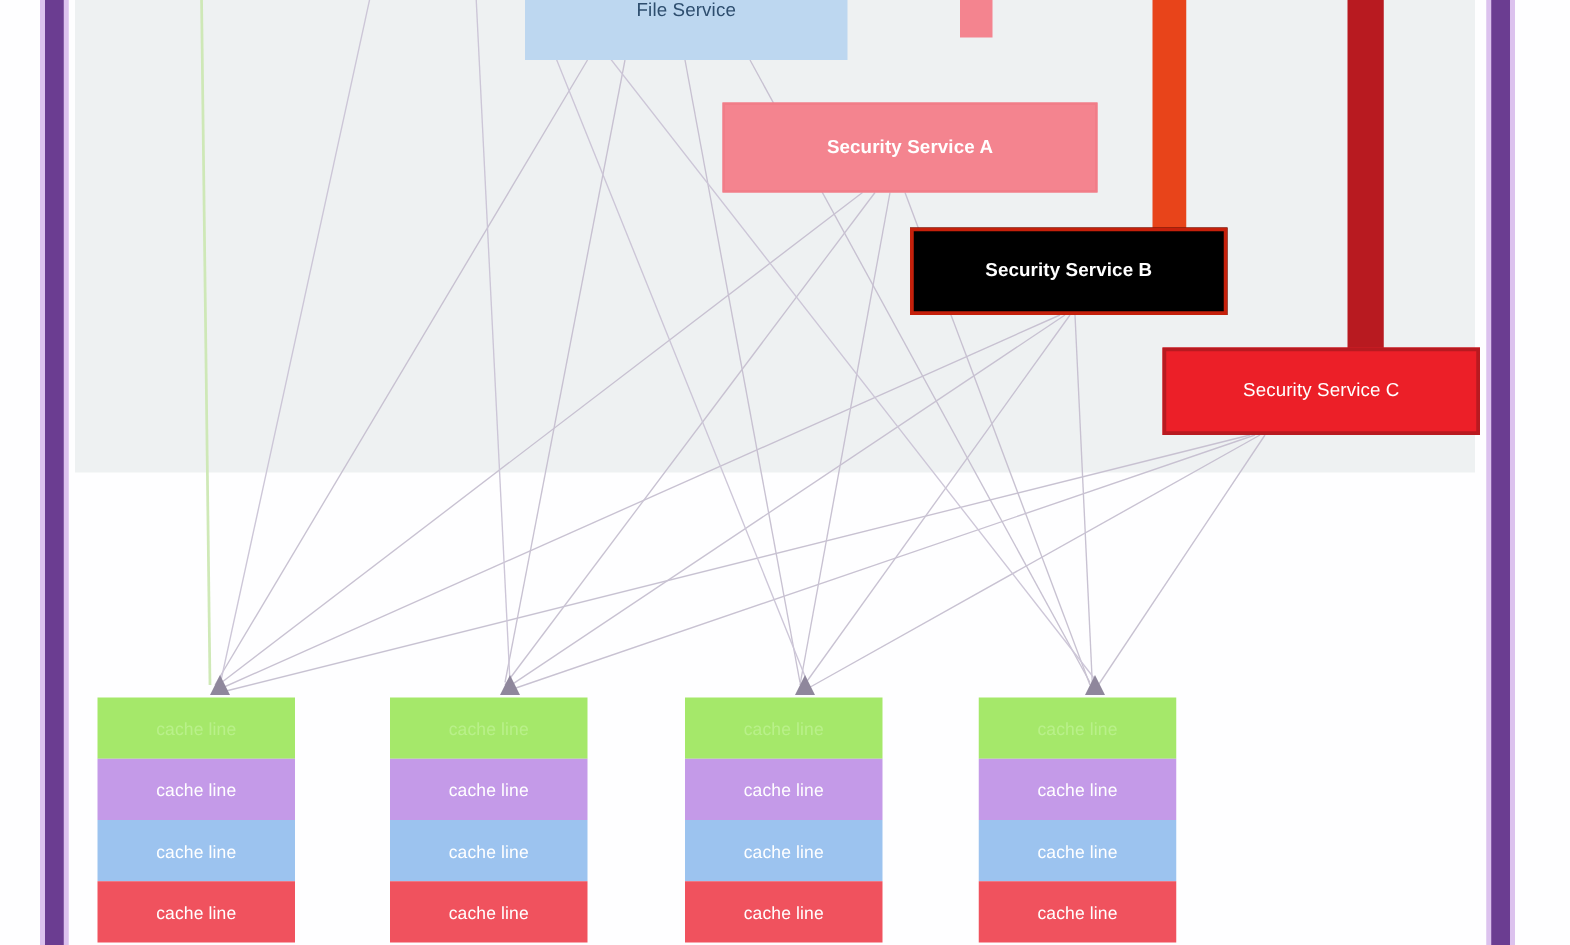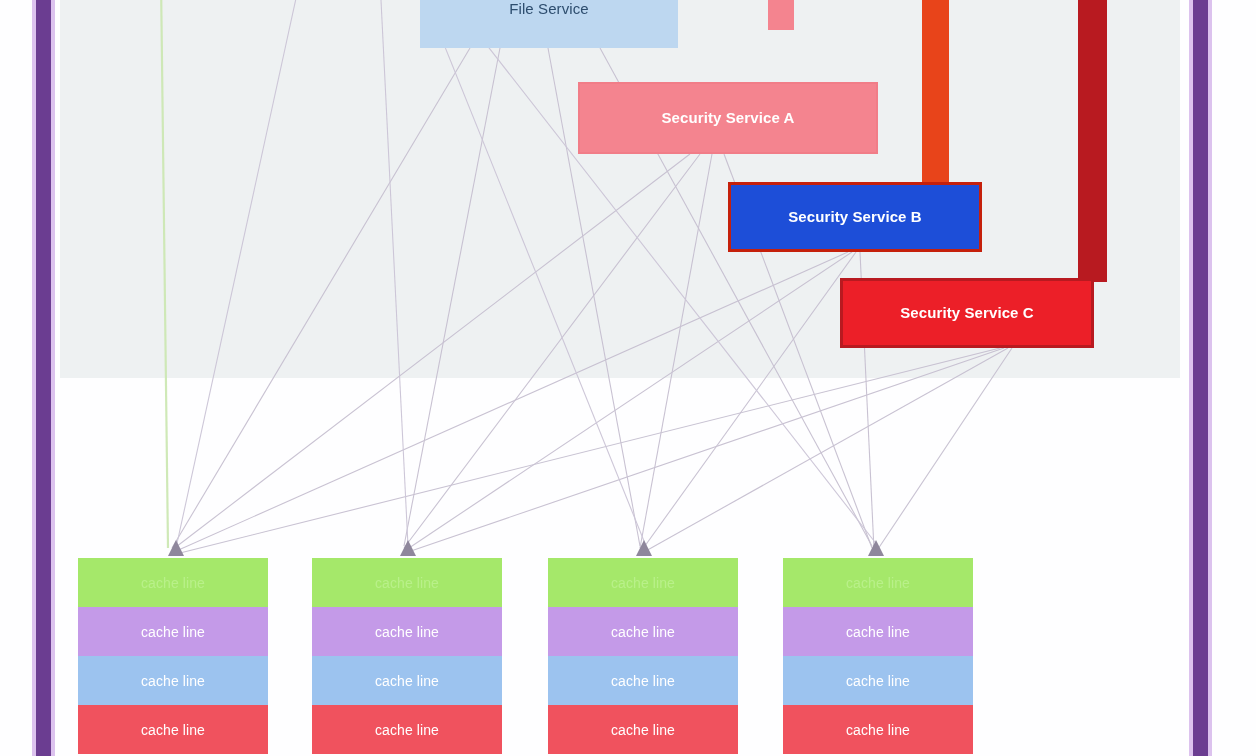--- a/index.html
+++ b/index.html
@@ -58,41 +58,41 @@
   }
   .node-secA {
     left: 578px; top: 82px; width: 300px; height: 72px;
     background: #f4848f;
     border: 2px solid #f17d88;
     color: #ffffff;
     font-weight: 700;
   }
   .node-secB {
     left: 728px; top: 182px; width: 254px; height: 70px;
-    background: #1d4ed8;
+    background: #000000;
     border: 3px solid #c5200b;
     color: #ffffff;
     font-weight: 700;
   }
   .node-secC {
-    left: 840px; top: 278px; width: 254px; height: 70px;
+    left: 930px; top: 278px; width: 254px; height: 70px;
     background: #ec1f28;
     border: 3px solid #b81a20;
     color: #ffffff;
-    font-weight: 700;
+    font-weight: 400;
   }
 
   
   .trunk { position: absolute; top: -30px; }
   .trunk-a { left: 768px; width: 26px; height: 60px;  background: #f4848f; }
   .trunk-b { left: 922px; width: 27px; height: 215px; background: #e8441a; }
   .trunk-c { left: 1078px; width: 29px; height: 312px; background: #b81a20; }
 
   
-  .cache-col { position: absolute; width: 190px; }
+  .cache-col { position: absolute; width: 158px; }
   .cache-cell {
     box-sizing: border-box;
     height: 49px;
     display: flex;
     align-items: center;
     justify-content: center;
     font-size: 14px;
     color: #ffffff;
     letter-spacing: .1px;
     white-space: nowrap;

